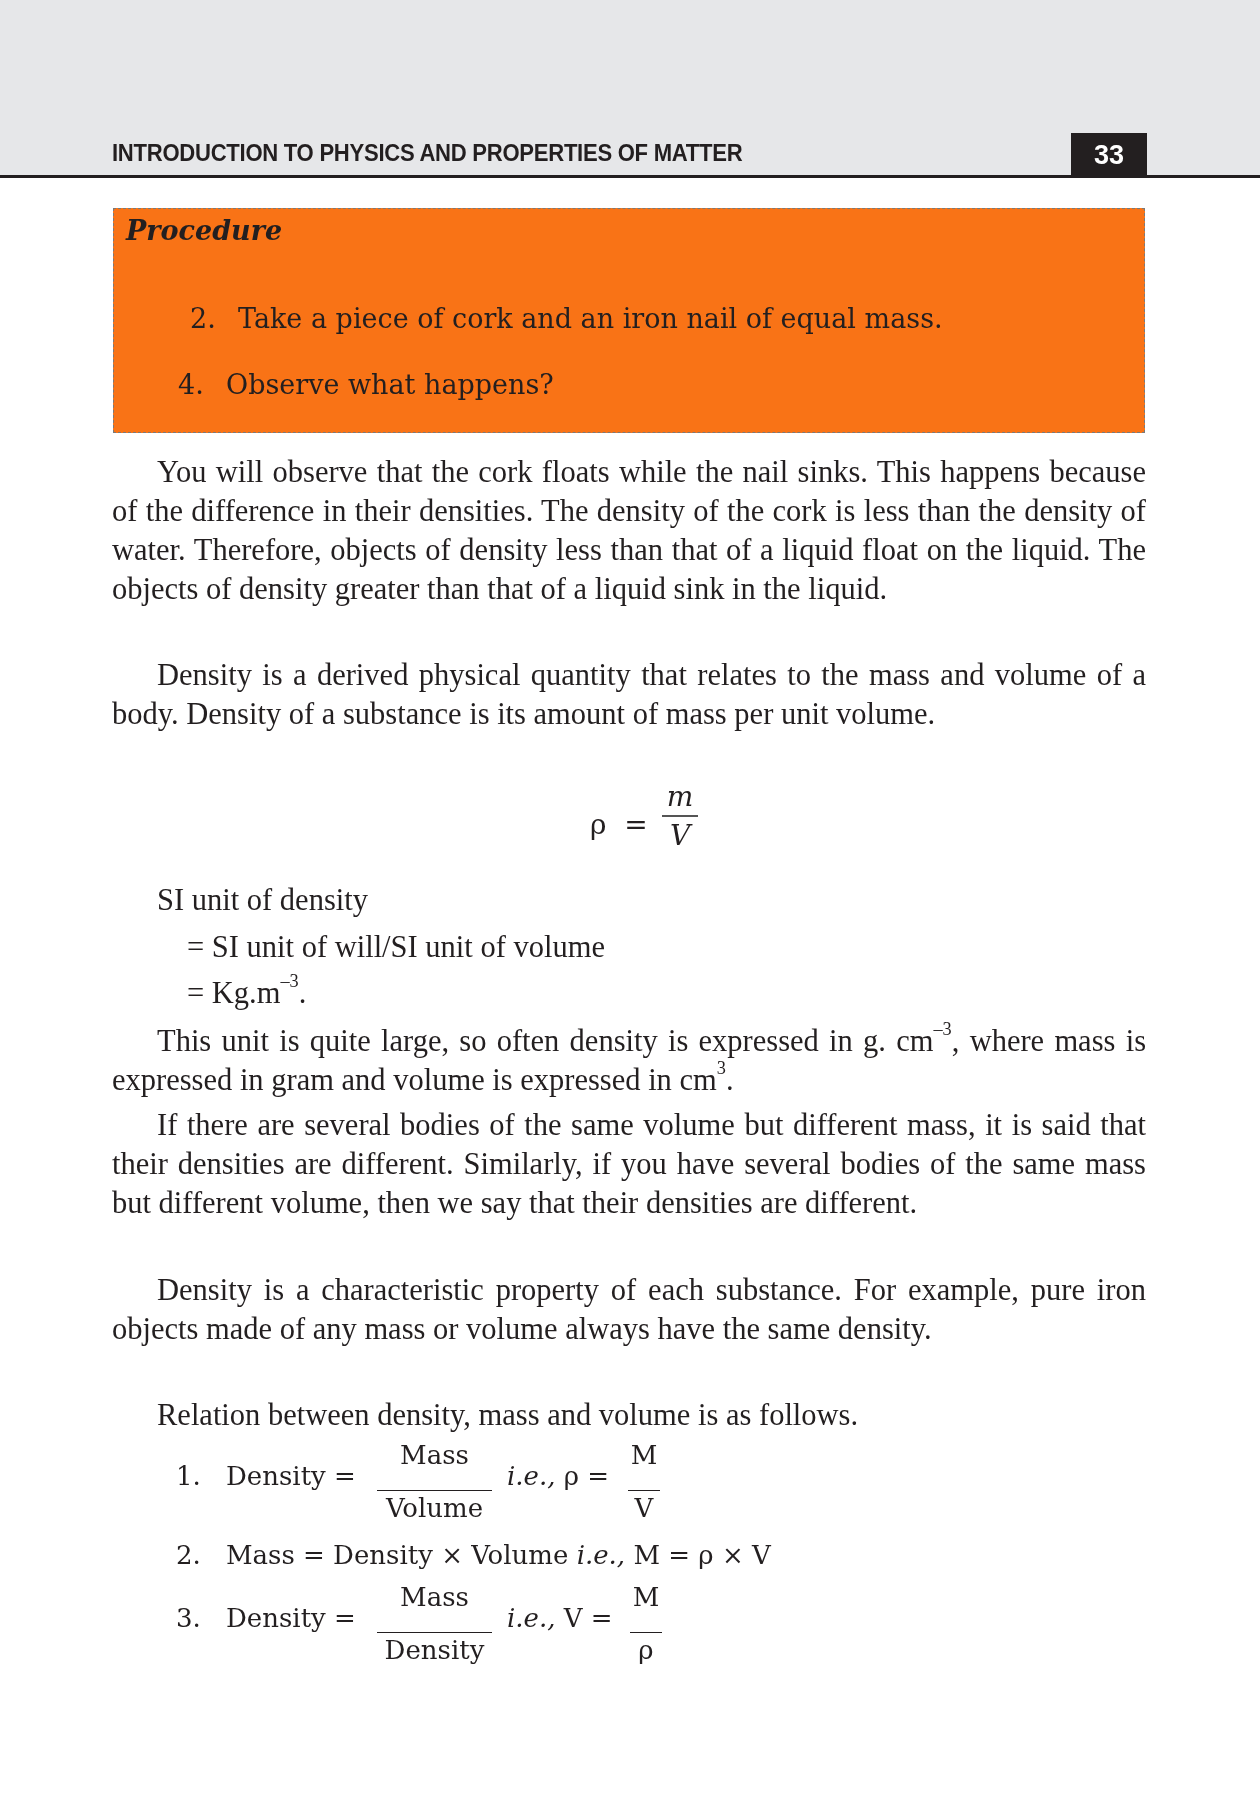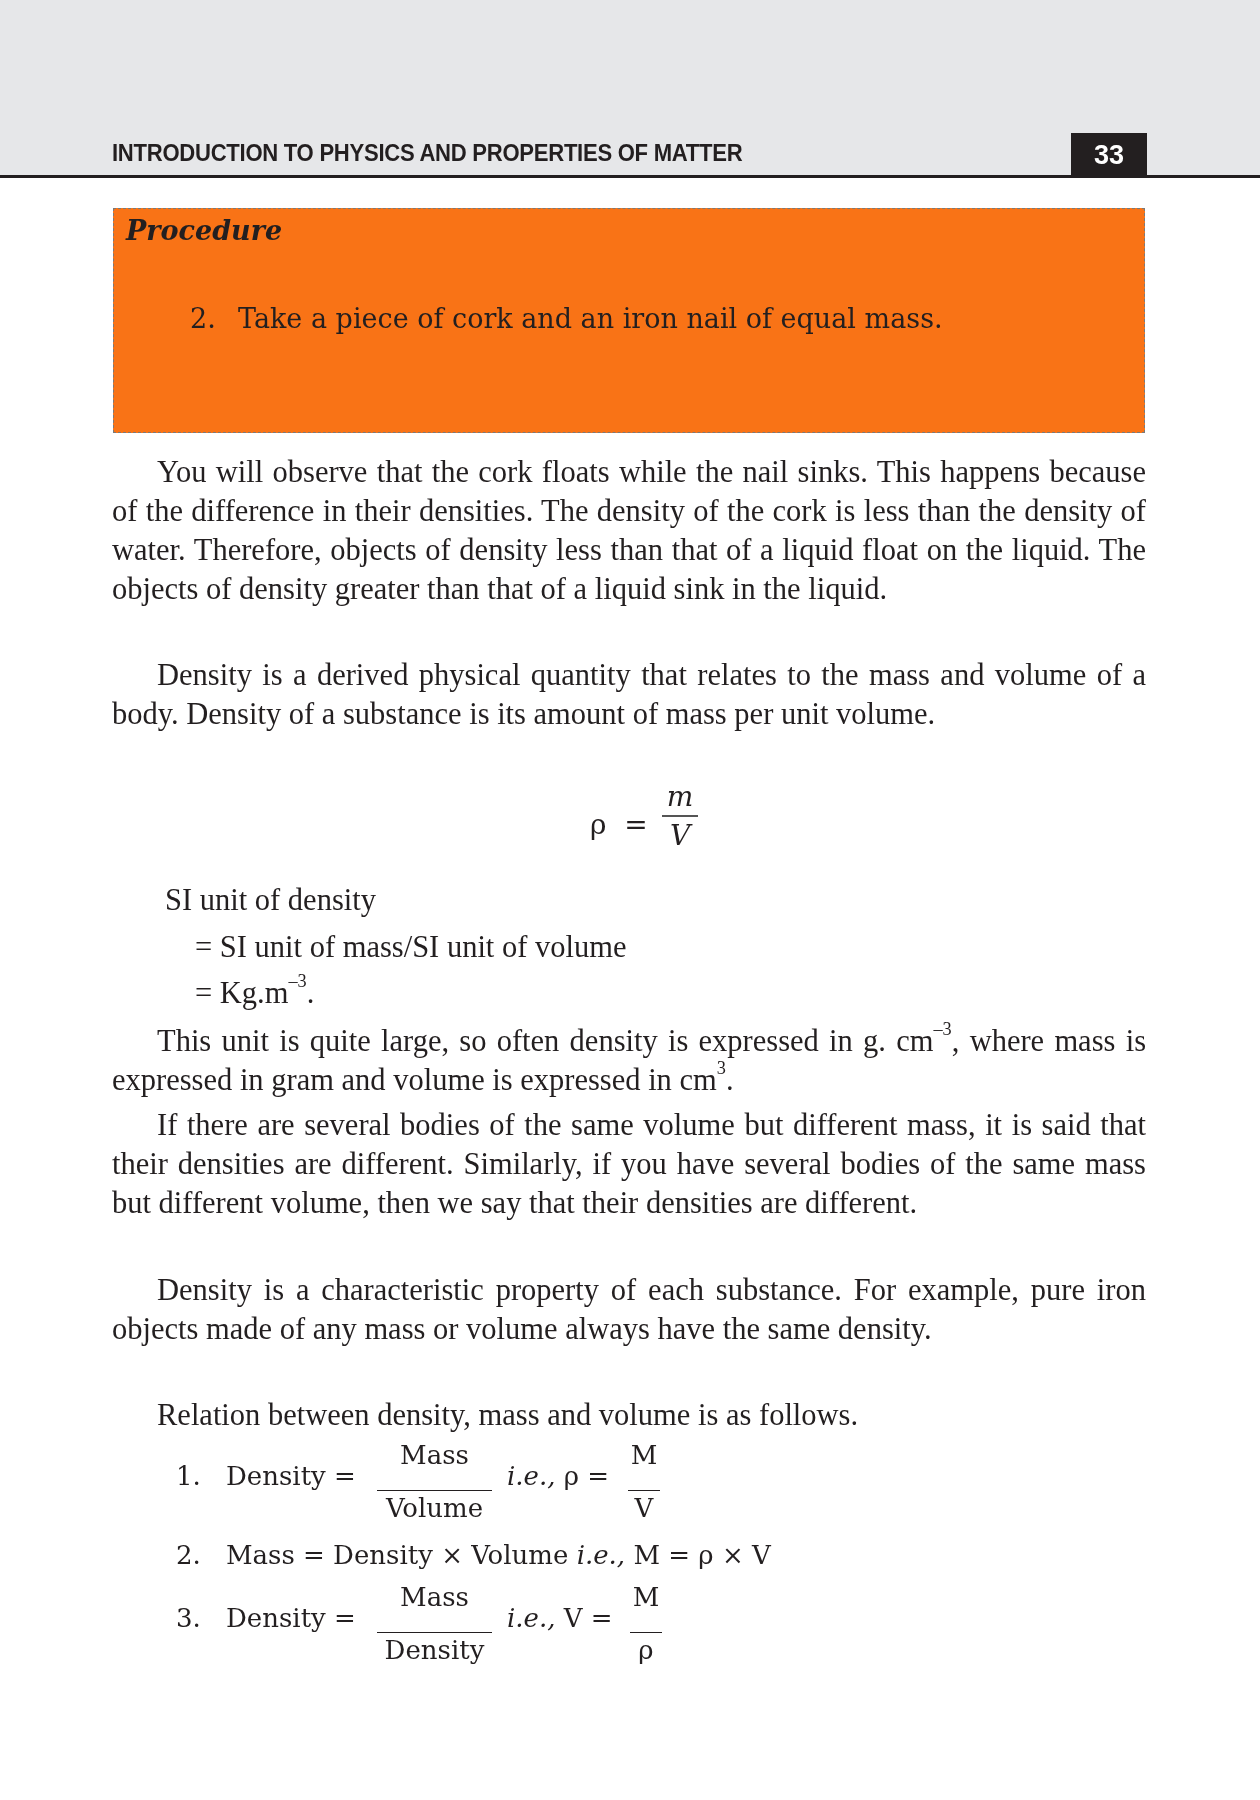--- a/index.html
+++ b/index.html
@@ -42,21 +42,20 @@
   }
   .proc-item .num { display:inline-block; width:48px; }
   .para {
     position:absolute; left:112px; width:1034px;
     font-family:"Liberation Serif", serif; font-size:30.5px;
     line-height:39px; text-align:justify; text-indent:45px;
   }
   .line {
     position:absolute; font-family:"Liberation Serif", serif; font-size:30.5px;
     white-space:nowrap;
-    margin-left:8px;
   }
   .formula {
     position:absolute; font-family:"DejaVu Serif", serif; font-size:28px; white-space:nowrap;
   }
   .frac {
     position:absolute; text-align:center;
   }
   .frac .numer { display:block; border-bottom:2px solid #555; padding:0 2px 2px; }
   .frac .denom { display:block; padding-top:2px; }
   .it { font-style:italic; }
@@ -74,36 +73,39 @@
 <div class="top-band"></div>
 <div class="running-head">INTRODUCTION TO PHYSICS AND PROPERTIES OF MATTER</div>
 <div class="page-num">33</div>
 <div class="head-rule"></div>
 
 <div class="procedure-box">
   <div class="procedure-title">Procedure</div>
   <div class="proc-item" style="top:94px;margin-left:12px;">
     <span class="num">2.</span><span>Take a piece of cork and an iron nail of equal mass.</span>
   </div>
+  <div class="proc-item" style="top:160px;">
+    <span class="num">4.</span><span>Observe what happens?</span>
+  </div>
 </div>
 
 <div class="para" style="top:453px;">You will observe that the cork floats while the nail sinks. This happens because of the difference in their densities. The density of the cork is less than the density of water. Therefore, objects of density less than that of a liquid float on the liquid. The objects of density greater than that of a liquid sink in the liquid.</div>
 
 <div class="para" style="top:656px;">Density is a derived physical quantity that relates to the mass and volume of a body. Density of a substance is its amount of mass per unit volume.</div>
 
 <div class="formula" style="left:590px; top:808px;">
   <span>ρ</span>&nbsp;&nbsp;<span>=</span>
 </div>
 <div class="frac formula it" style="left:662px; top:780px; width:36px;">
   <span class="numer">m</span>
   <span class="denom">V</span>
 </div>
 
 <div class="line" style="left:157px; top:883px;">SI unit of density</div>
-<div class="line" style="left:187px; top:930px;">= SI unit of mass/SI unit of volume</div>
+<div class="line" style="left:187px; top:930px;">= SI unit of will/SI unit of volume</div>
 <div class="line" style="left:187px; top:976px;">
   <span>= Kg.m</span><sup>–3</sup><span>.</span>
 </div>
 
 <div class="para" style="top:1022px;"><span>This unit is quite large, so often density is expressed in g. cm</span><sup>–3</sup><span>, where mass is expressed in gram and volume is expressed in cm</span><sup>3</sup><span>.</span></div>
 
 <div class="para" style="top:1106px;">If there are several bodies of the same volume but different mass, it is said that their densities are different. Similarly, if you have several bodies of the same mass but different volume, then we say that their densities are different.</div>
 
 <div class="para" style="top:1271px;">Density is a characteristic property of each substance. For example, pure iron objects made of any mass or volume always have the same density.</div>
 

